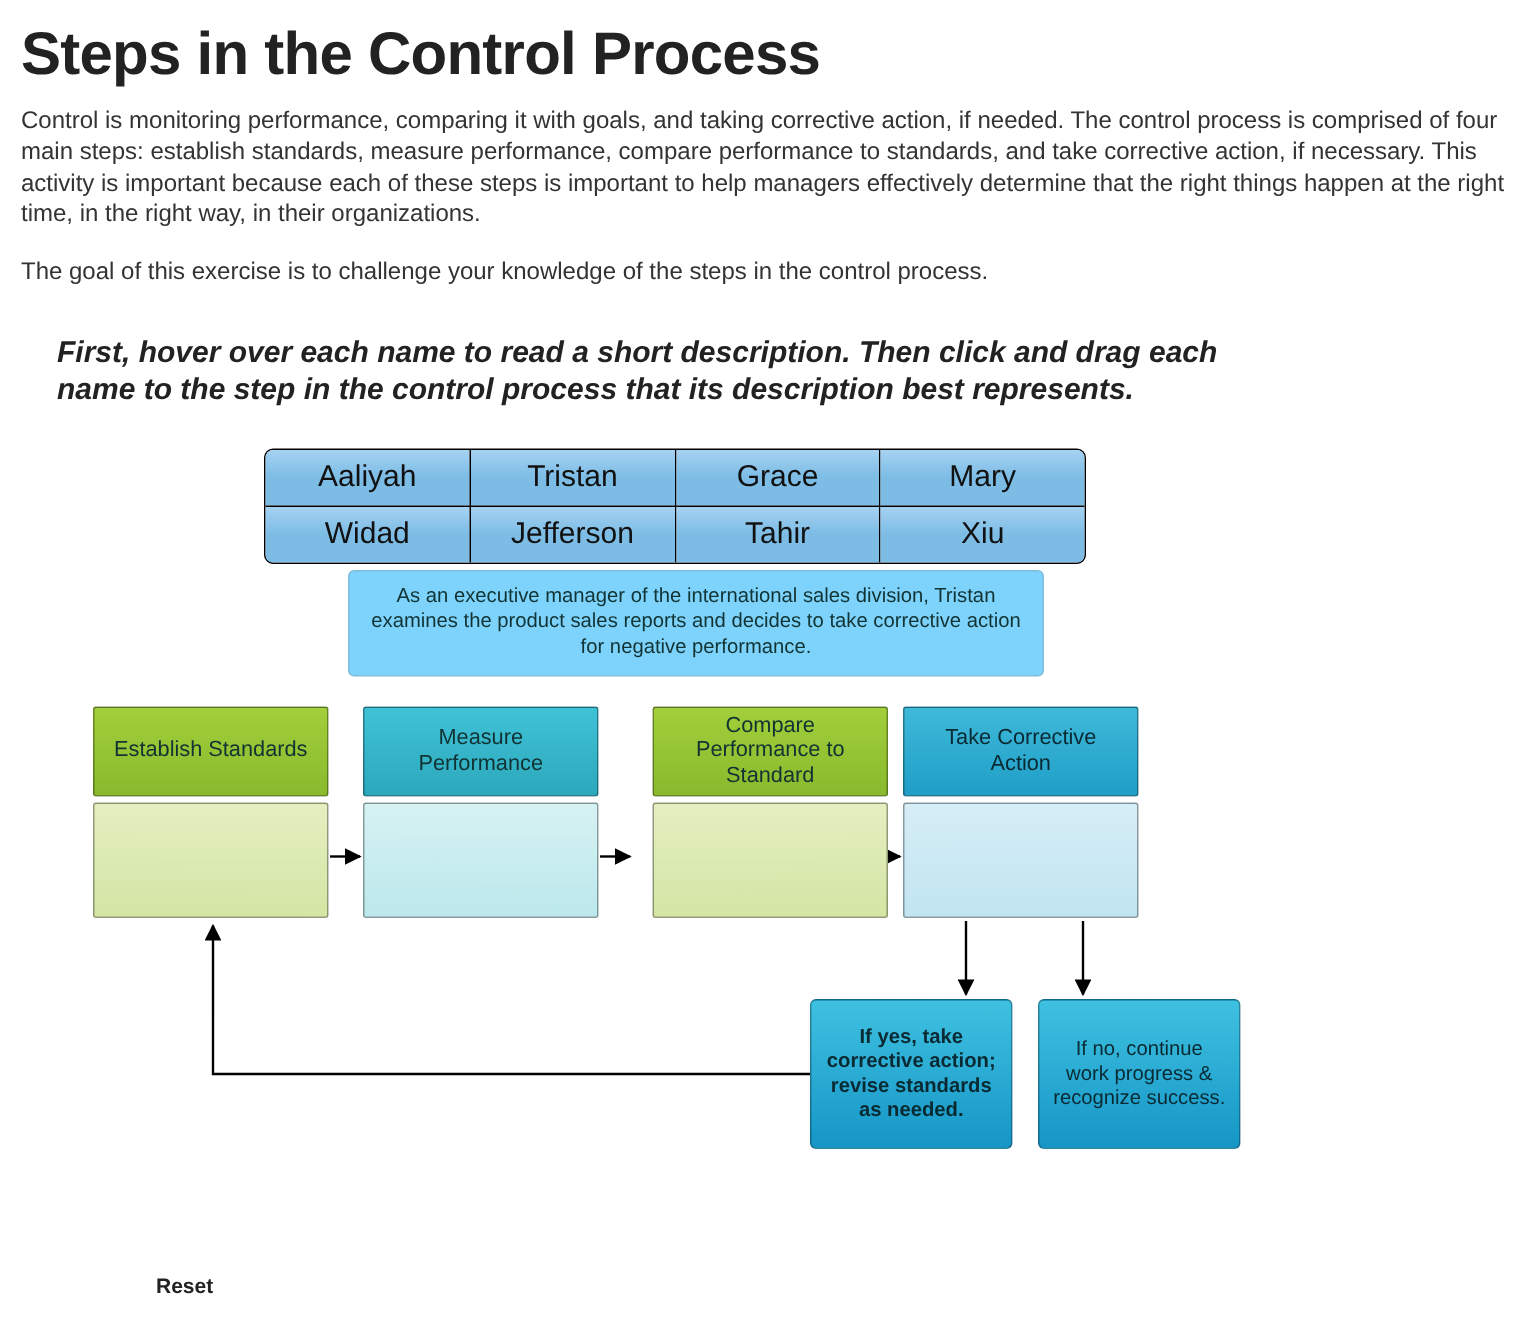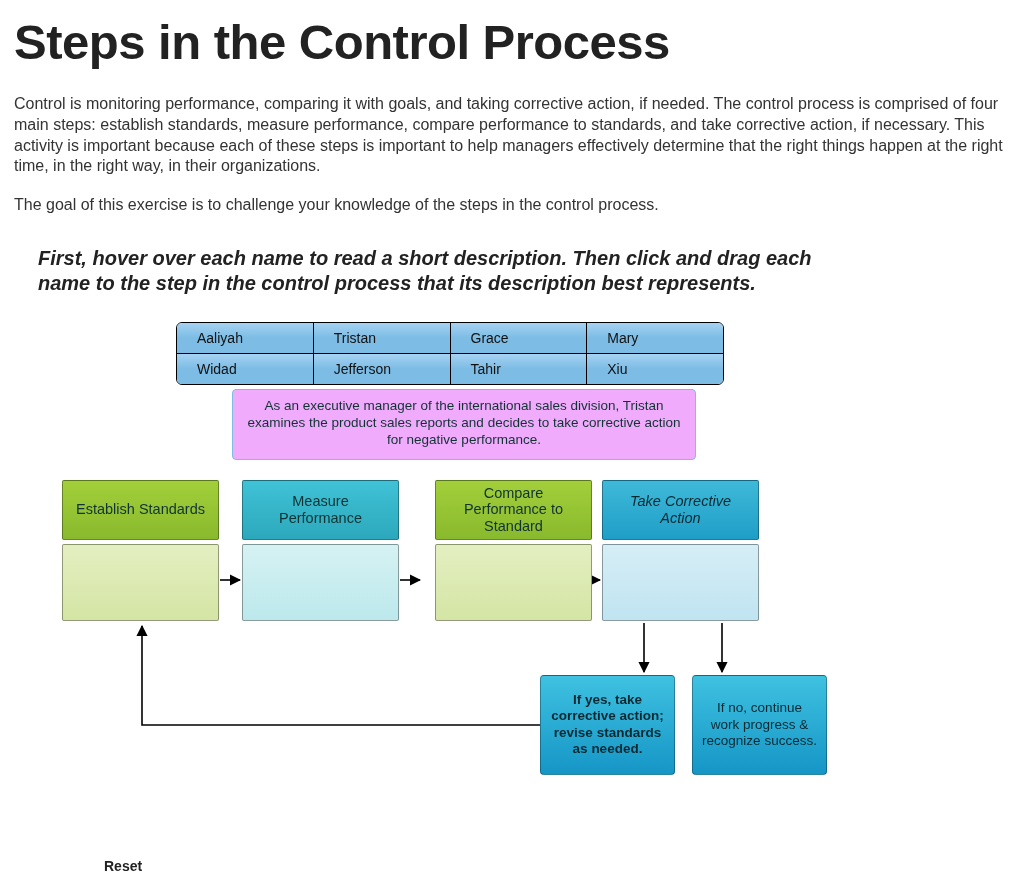--- a/index.html
+++ b/index.html
@@ -8,24 +8,24 @@
     background: #fff;
     width: 1024px;
     height: 884px;
     overflow: hidden;
     color: #222;
   }
   .page {
     padding: 14px 14px 0 14px;
   }
   h1.title {
-    font-size: 49px;
+    font-size: 40px;
     font-weight: 800;
     letter-spacing: -0.5px;
-    margin-bottom: 24px;
+    margin-bottom: 12px;
     color: #222;
   }
   p.intro {
     font-size: 16px;
     line-height: 1.3;
     color: #333;
     margin-bottom: 18px;
     max-width: 996px;
   }
   .instruction {
@@ -48,31 +48,32 @@
     border-radius: 6px;
     overflow: hidden;
   }
   .chips-row {
     display: flex;
   }
   .chip {
     flex: 1;
     background: linear-gradient(#a6d2f2, #7cbce5 50%, #7cbce5);
     border-right: 1px solid #000;
-    font-size: 14px;
-    padding: 7px 20px;
+    text-align: center;
+    font-size: 20px;
+    padding: 7px 8px;
     cursor: grab;
     color: #111;
   }
   .chips-row:first-child .chip { border-bottom: 1px solid #000; }
   .chips-row .chip:last-child { border-right: none; }
   .tooltip {
     margin: 4px 0 0 218px;
     width: 464px;
-    background: #f0abfc;
+    background: #7dd3fc;
     border-radius: 4px;
     padding: 8px 14px 10px;
     text-align: center;
     font-size: 13.5px;
     line-height: 1.25;
     color: #133;
     border: 1px solid #7fbedf;
   }
   .flow {
     position: relative;
@@ -98,21 +99,21 @@
   }
   .step-drop {
     height: 77px;
     margin-top: 4px;
     border-radius: 2px;
     border: 1px solid rgba(0,0,0,.35);
   }
   .green .step-head { background: linear-gradient(#a2cf3a, #89b92d); }
   .green .step-drop { background: linear-gradient(#e4efc1, #d4e5a4); }
   .teal  .step-head { background: linear-gradient(#40c2d6, #2ca8bc); }
-  .blue  .step-head { background: linear-gradient(#3fb9d9, #1f9ec7); color:#0a2a33;font-style:italic;}
+  .blue  .step-head { background: linear-gradient(#3fb9d9, #1f9ec7); color:#0a2a33;}
   .teal  .step-drop { background: linear-gradient(#d6f2f3, #bce8ec); }
   .blue  .step-drop { background: linear-gradient(#d6eef6, #c0e4f1); }
   .step1 { left: 0;   top: 0; }
   .step2 { left: 180px; top: 0; }
   .step3 { left: 373px; top: 0; }
   .step4 { left: 540px; top: 0; }
   .outcome {
     position: absolute;
     width: 135px;
     height: 100px;

